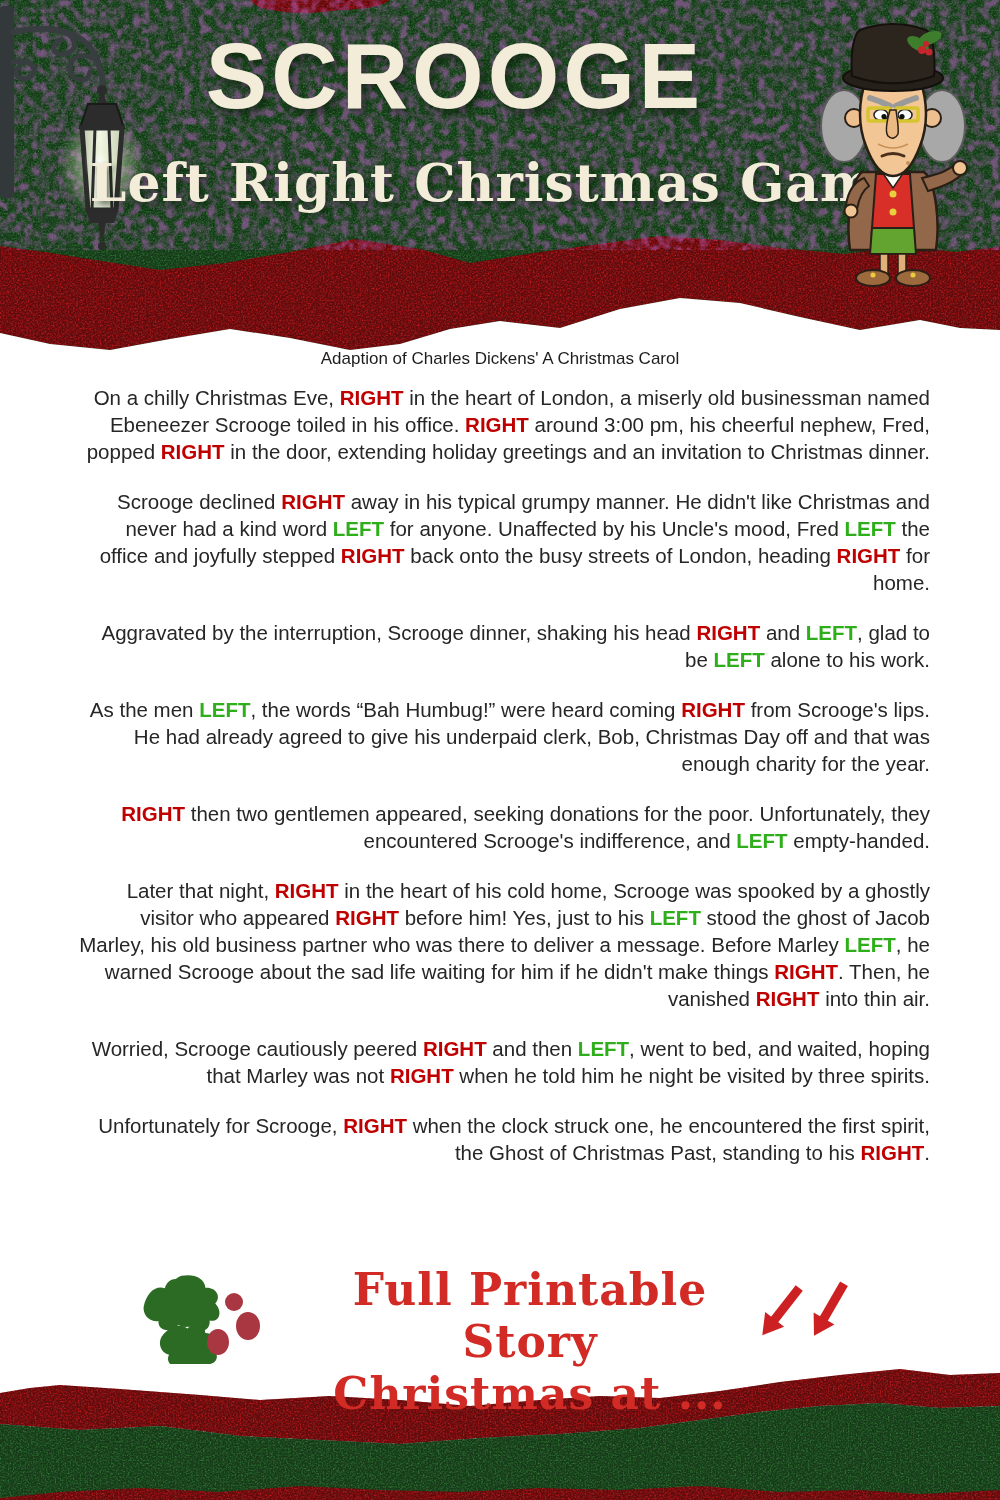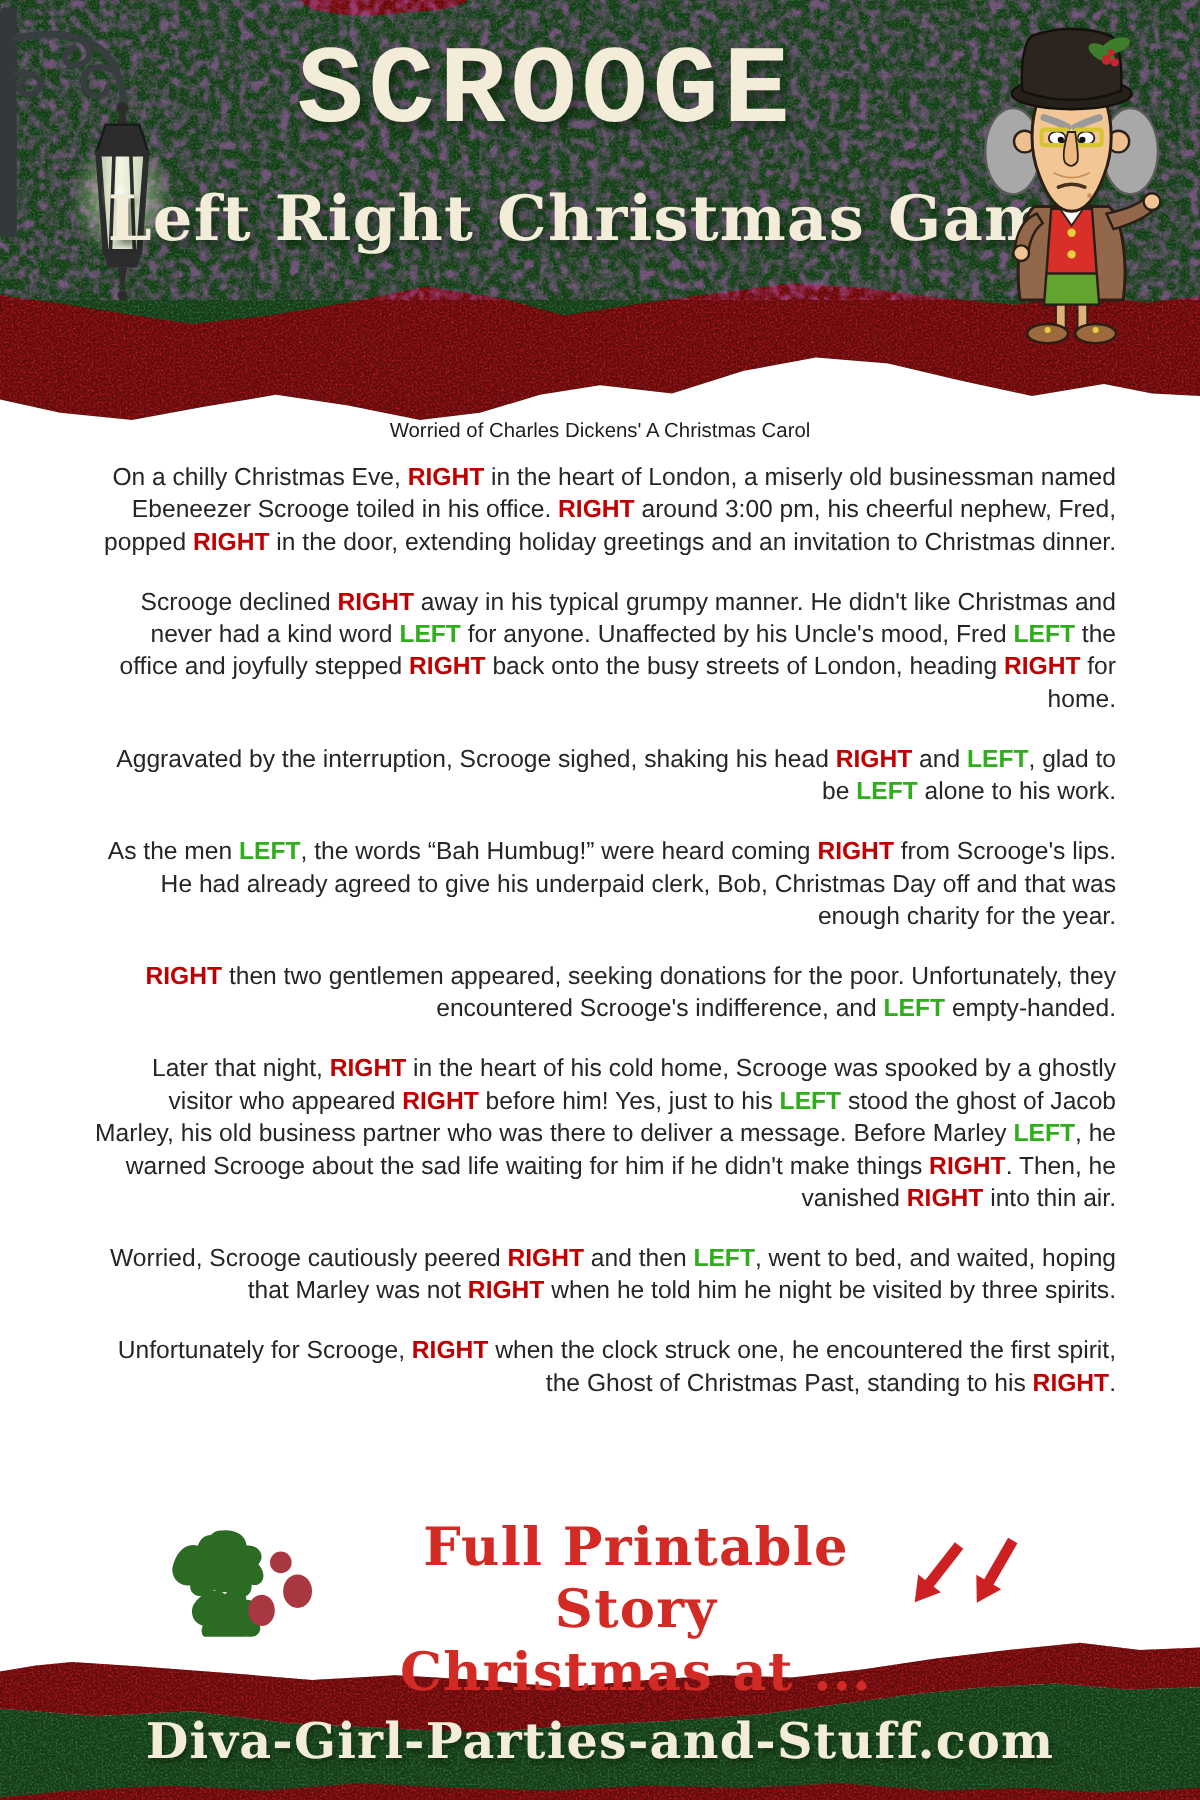--- a/index.html
+++ b/index.html
@@ -4,21 +4,21 @@
 <style>
   html,body{margin:0;padding:0;background:#888;}
   .page{position:relative;width:1000px;height:1500px;background:#fff;overflow:hidden;
         font-family:"Liberation Sans",sans-serif;margin:0 auto;}
   
   .header{position:absolute;top:0;left:0;width:1000px;height:360px;}
   .header svg.bg{position:absolute;top:0;left:0;}
   .lantern{position:absolute;top:0;left:0;z-index:2;}
   .scrooge{position:absolute;top:22px;left:818px;z-index:3;}
   .title{position:absolute;top:26px;left:0;width:910px;text-align:center;z-index:2;
-         font-family:Liberation Mono, monospace;font-weight:bold;font-size:92px;line-height:1.1;
+         font-family:Liberation Sans, sans-serif;font-weight:bold;font-size:92px;line-height:1.1;
          color:var(--cream,#f2ecd9);letter-spacing:4px;
          text-shadow:4px 5px 9px rgba(8,26,8,.6);}
   .subtitle{position:absolute;top:152px;left:0;width:1000px;text-align:center;z-index:2;
             font-family:"DejaVu Serif",serif;font-weight:bold;font-size:52px;
             color:var(--cream,#f2ecd9);letter-spacing:1px;
             text-shadow:3px 4px 6px rgba(8,26,8,.55);}
   
   .tagline{position:absolute;top:349px;left:0;width:1000px;text-align:center;
            font-size:17px;color:#1d1d1d;z-index:4;}
   .story{position:absolute;top:384px;left:75px;width:855px;color:var(--text,#262626);
@@ -152,26 +152,26 @@
 
     <ellipse cx="75" cy="56" rx="50" ry="13" fill="#26201a" stroke="#14100c" stroke-width="2"></ellipse>
     <path d="M34,54 C32,30 36,12 42,8 C64,0 86,0 108,8 C114,12 118,30 116,54 C88,64 62,64 34,54 Z" fill="#2c251d" stroke="#14100c" stroke-width="2"></path>
     <ellipse cx="100" cy="22" rx="12" ry="6" fill="#3d7d2b" transform="rotate(30 100 22)"></ellipse>
     <ellipse cx="112" cy="16" rx="12" ry="6" fill="#3d7d2b" transform="rotate(-20 112 16)"></ellipse>
     <circle cx="104" cy="28" r="4" fill="#c1272d"></circle>
     <circle cx="111" cy="30" r="3.5" fill="#c1272d"></circle>
     <circle cx="108" cy="22" r="3" fill="#c1272d"></circle>
   </svg>
 
-  <div class="tagline">Worried of Charles Dickens' A Christmas Carol</div>
+  <div class="tagline">Adaption of Charles Dickens' A Christmas Carol</div>
 
   <div class="story">
     <p><span>On a chilly Christmas Eve, </span><span class="w-right">RIGHT</span><span> in the heart of London, a miserly old businessman named Ebeneezer Scrooge toiled in his office. </span><span class="w-right">RIGHT</span><span> around 3:00 pm, his cheerful nephew, Fred, popped </span><span class="w-right">RIGHT</span><span> in the door, extending holiday greetings and an invitation to Christmas dinner.</span></p>
     <p><span>Scrooge declined </span><span class="w-right">RIGHT</span><span> away in his typical grumpy manner. He didn't like Christmas and never had a kind word </span><span class="w-left">LEFT</span><span> for anyone.  Unaffected by his Uncle's mood, Fred </span><span class="w-left">LEFT</span><span> the office and joyfully stepped </span><span class="w-right">RIGHT</span><span> back onto the busy streets of London, heading </span><span class="w-right">RIGHT</span><span> for home.</span></p>
-    <p><span>Aggravated by the interruption, Scrooge sighed, shaking his head </span><span class="w-right">RIGHT</span><span> and </span><span class="w-left">LEFT</span><span>, glad to be </span><span class="w-left">LEFT</span><span> alone to his work.</span></p>
+    <p><span>Aggravated by the interruption, Scrooge dinner, shaking his head </span><span class="w-right">RIGHT</span><span> and </span><span class="w-left">LEFT</span><span>, glad to be </span><span class="w-left">LEFT</span><span> alone to his work.</span></p>
     <p><span>As the men </span><span class="w-left">LEFT</span><span>, the words “Bah Humbug!” were heard coming </span><span class="w-right">RIGHT</span><span> from Scrooge's lips. He had already agreed to give his underpaid clerk, Bob, Christmas Day off and that was enough charity for the year.</span></p>
     <p><span class="w-right">RIGHT</span><span> then two gentlemen appeared, seeking donations for the poor. Unfortunately, they encountered Scrooge's indifference, and </span><span class="w-left">LEFT</span><span> empty-handed.</span></p>
     <p><span>Later that night, </span><span class="w-right">RIGHT</span><span> in the heart of his cold home, Scrooge was spooked by a ghostly visitor who appeared </span><span class="w-right">RIGHT</span><span> before him! Yes, just to his </span><span class="w-left">LEFT</span><span> stood the ghost of Jacob Marley, his old business partner who was there to deliver a message. Before Marley </span><span class="w-left">LEFT</span><span>, he warned Scrooge about the sad life waiting for him if he didn't make things </span><span class="w-right">RIGHT</span><span>. Then, he vanished </span><span class="w-right">RIGHT</span><span> into thin air.</span></p>
     <p><span>Worried, Scrooge cautiously peered </span><span class="w-right">RIGHT</span><span> and then </span><span class="w-left">LEFT</span><span>, went to bed, and waited, hoping that Marley was not </span><span class="w-right">RIGHT</span><span> when he told him he night be visited by three spirits.</span></p>
     <p><span>Unfortunately for Scrooge, </span><span class="w-right">RIGHT</span><span> when the clock struck one, he encountered the first spirit, the Ghost of Christmas Past, standing to his </span><span class="w-right">RIGHT</span><span>.</span></p>
   </div>
 
   <svg class="holly" width="200" height="108" viewBox="0 0 200 108">
     <defs>
       <path id="leaf" d="M2,16 C6,6 14,0 22,4 C26,-4 36,-4 38,4 C48,2 54,10 48,16
@@ -219,15 +219,14 @@
                L660,40 L720,33 L780,24 L840,17 L900,11 L950,17 L1000,15
                L1000,48 L940,50 L880,45 L820,48 L760,54 L700,62 L640,70 L560,76 L480,80 L400,86
                L320,82 L240,78 L160,68 L80,72 L0,66 Z"></path>
       <path style="fill:var(--green,#2e7433)" d="M0,66 L80,72 L160,68 L240,78 L320,82 L400,86 L480,80 L560,76 L640,70 L700,62 L760,54
                L820,48 L880,45 L940,50 L1000,48 L1000,142 L0,142 Z"></path>
       <path style="fill:var(--red-band,#bf181b)" d="M0,140 L60,134 L140,130 L220,134 L300,128 L380,132 L460,134 L540,130 L620,132 L700,128
                L780,134 L860,132 L920,136 L1000,132 L1000,142 L0,142 Z"></path>
       <rect x="0" y="0" width="1000" height="142" filter="url(#grainf)" opacity="0.5" clip-path="url(#fclip)"></rect>
     </svg>
   </div>
-  <div class="website">Diva-Girl-Parties-and-Stuff.com</div>
 
 </div>
 
 </body></html>

